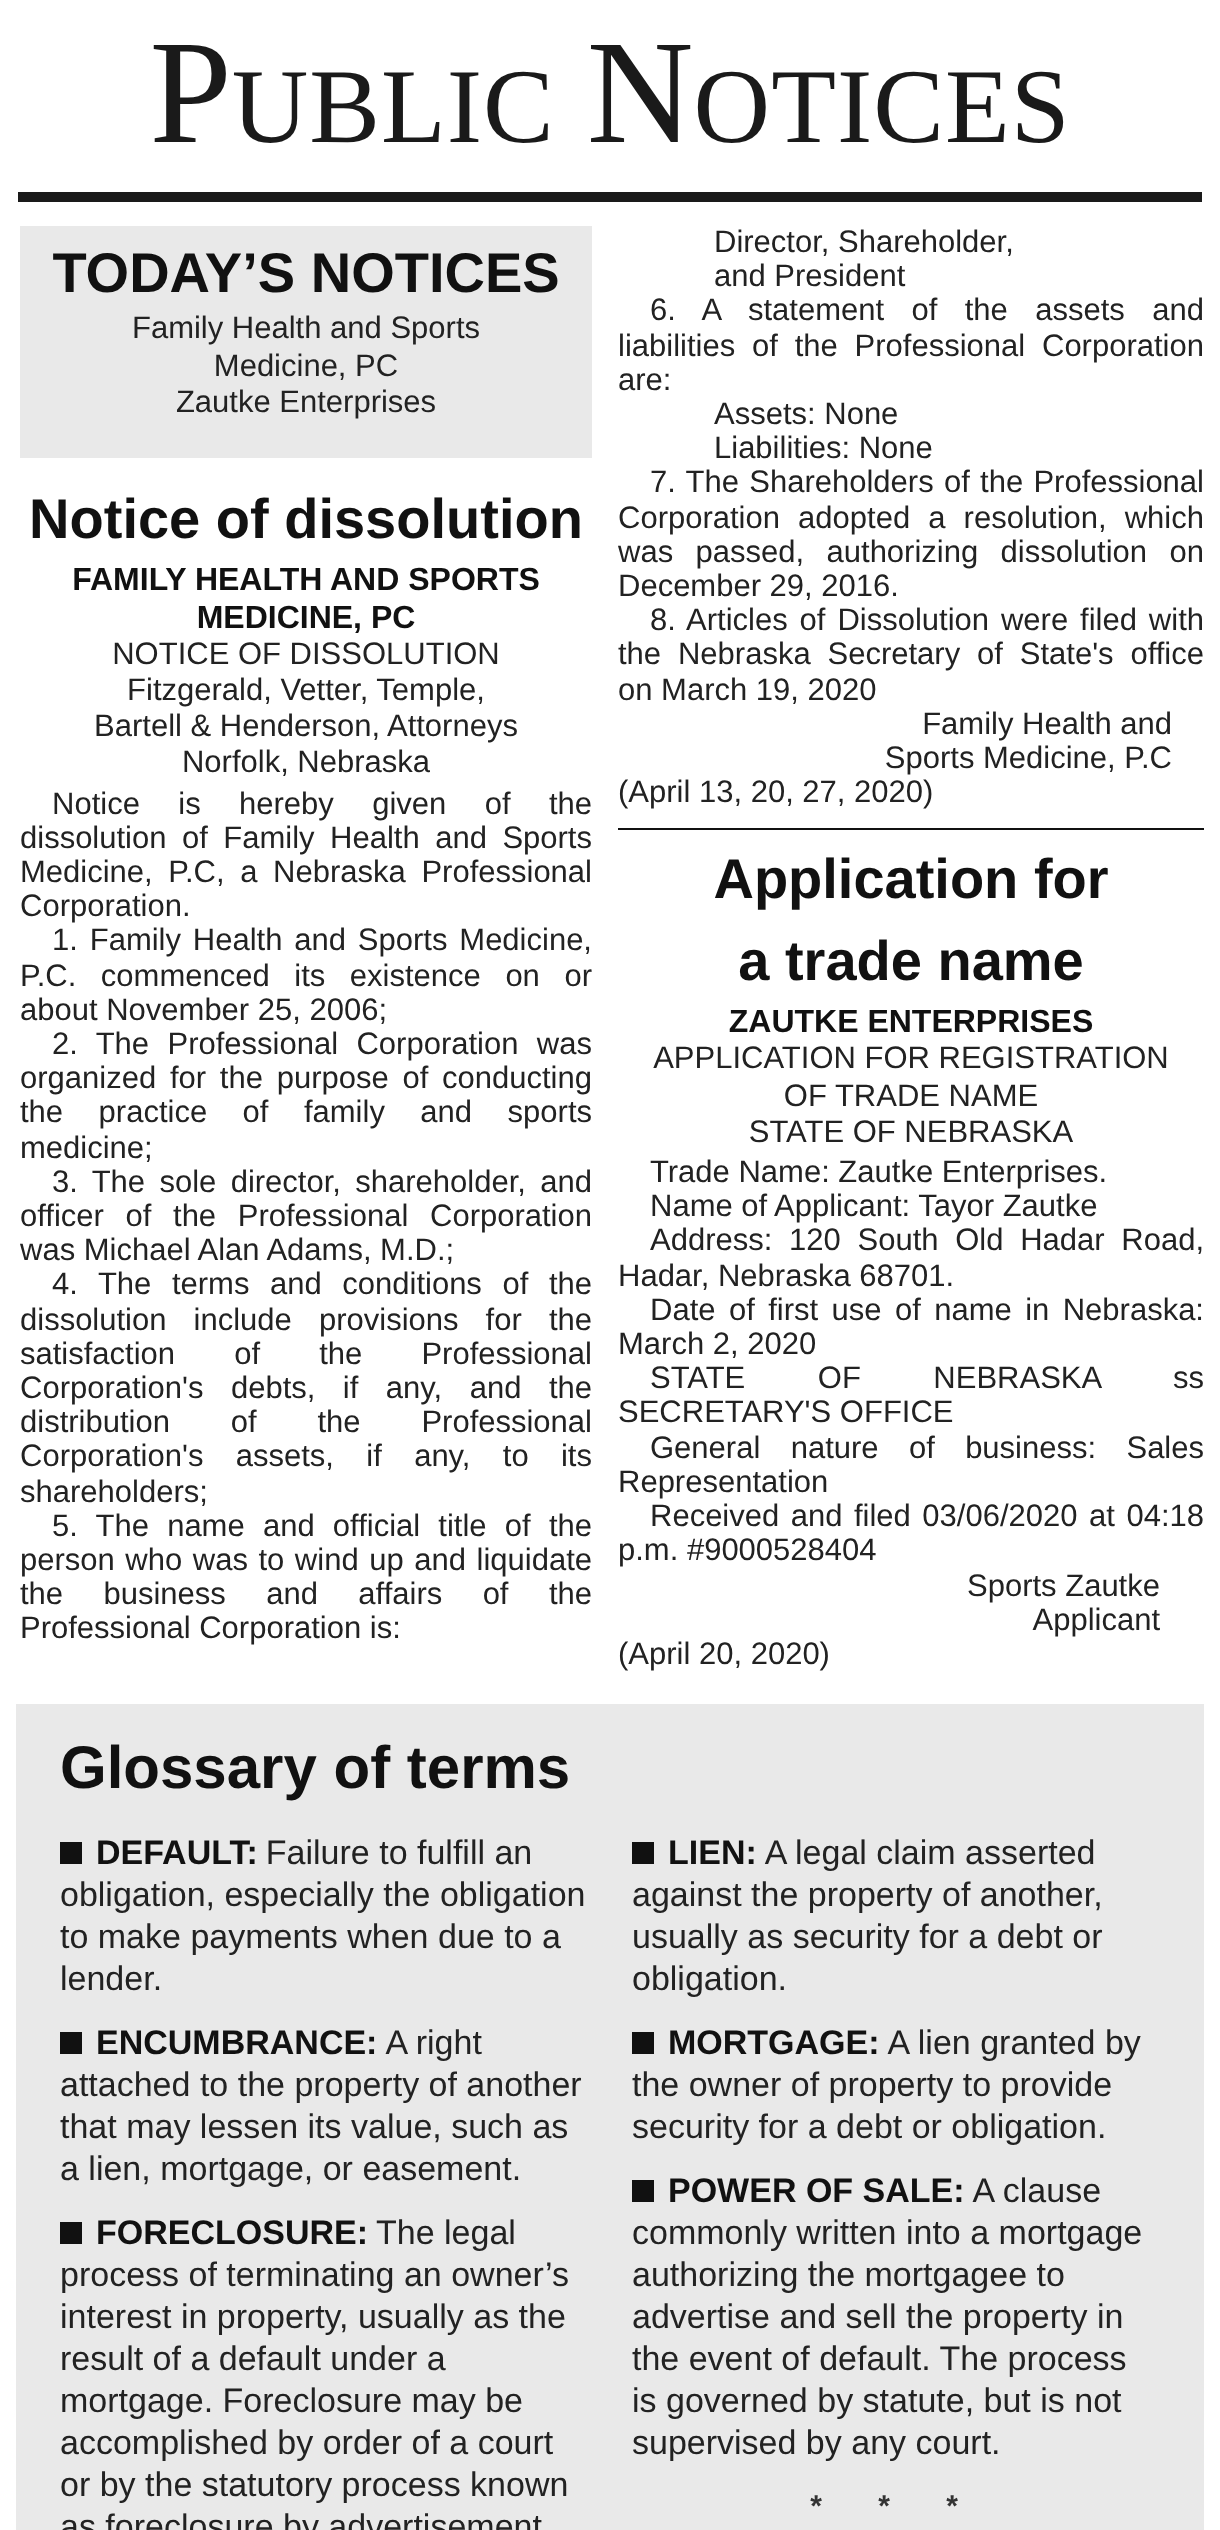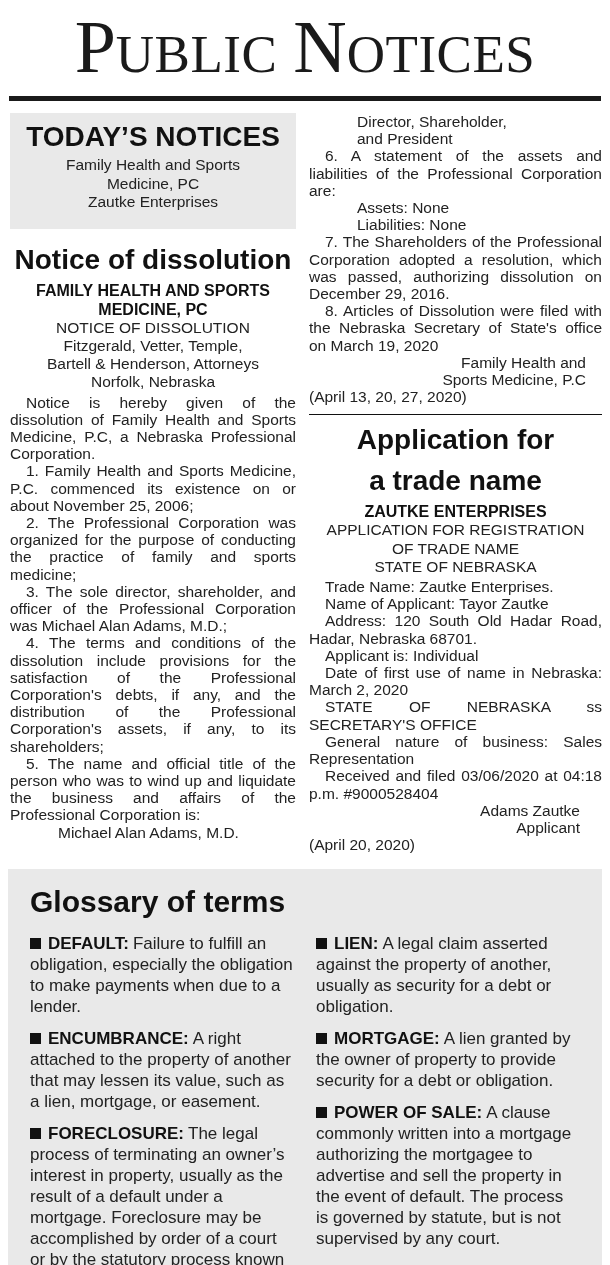--- a/index.html
+++ b/index.html
@@ -126,21 +126,20 @@
         <div class="intro-line">Fitzgerald, Vetter, Temple,</div>
         <div class="intro-line">Bartell &amp; Henderson, Attorneys</div>
         <div class="intro-line">Norfolk, Nebraska</div>
       </div>
       <p class="para">Notice is hereby given of the dissolution of Family Health and Sports Medicine, P.C, a Nebraska Professional Corporation.</p>
       <p class="para">1. Family Health and Sports Medicine, P.C. commenced its existence on or about November 25, 2006;</p>
       <p class="para">2. The Professional Corporation was organized for the purpose of conducting the practice of family and sports medicine;</p>
       <p class="para">3. The sole director, shareholder, and officer of the Professional Corporation was Michael Alan Adams, M.D.;</p>
       <p class="para">4. The terms and conditions of the dissolution include provisions for the satisfaction of the Professional Corporation's debts, if any, and the distribution of the Professional Corporation's assets, if any, to its shareholders;</p>
       <p class="para">5. The name and official title of the person who was to wind up and liquidate the business and affairs of the Professional Corporation is:</p>
-      <p class="line indent48">Michael Alan Adams, M.D.</p>
     </article>
   </section>
 
   <section class="col-right">
 
     <article>
       <p class="line indent48">Director, Shareholder,</p>
       <p class="line indent48">and President</p>
       <p class="para">6. A statement of the assets and liabilities of the Professional Corporation are:</p>
       <p class="line indent48">Assets: None</p>
@@ -159,26 +158,25 @@
       <h1 class="headline" style="margin-top:12px;">a trade name</h1>
       <p class="subhead">ZAUTKE ENTERPRISES</p>
       <div class="intro-block">
         <div class="intro-line">APPLICATION FOR REGISTRATION</div>
         <div class="intro-line">OF TRADE NAME</div>
         <div class="intro-line">STATE OF NEBRASKA</div>
       </div>
       <p class="para">Trade Name: Zautke Enterprises.</p>
       <p class="para">Name of Applicant: Tayor Zautke</p>
       <p class="para">Address: 120 South Old Hadar Road, Hadar, Nebraska 68701.</p>
-      <p class="para">Applicant is: Individual</p>
       <p class="para">Date of first use of name in Nebraska: March 2, 2020</p>
       <p class="para">STATE OF NEBRASKA ss SECRETARY'S OFFICE</p>
       <p class="para">General nature of business: Sales Representation</p>
       <p class="para">Received and filed 03/06/2020 at 04:18 p.m. #9000528404</p>
-      <p class="line right-align pr22">Adams Zautke</p>
+      <p class="line right-align pr22">Sports Zautke</p>
       <p class="line right-align pr22">Applicant</p>
       <p class="line">(April 20, 2020)</p>
     </article>
   </section>
 </main>
 
 <section class="glossary">
   <h1 class="glossary-title">Glossary of terms</h1>
   <div class="glossary-cols">
 

